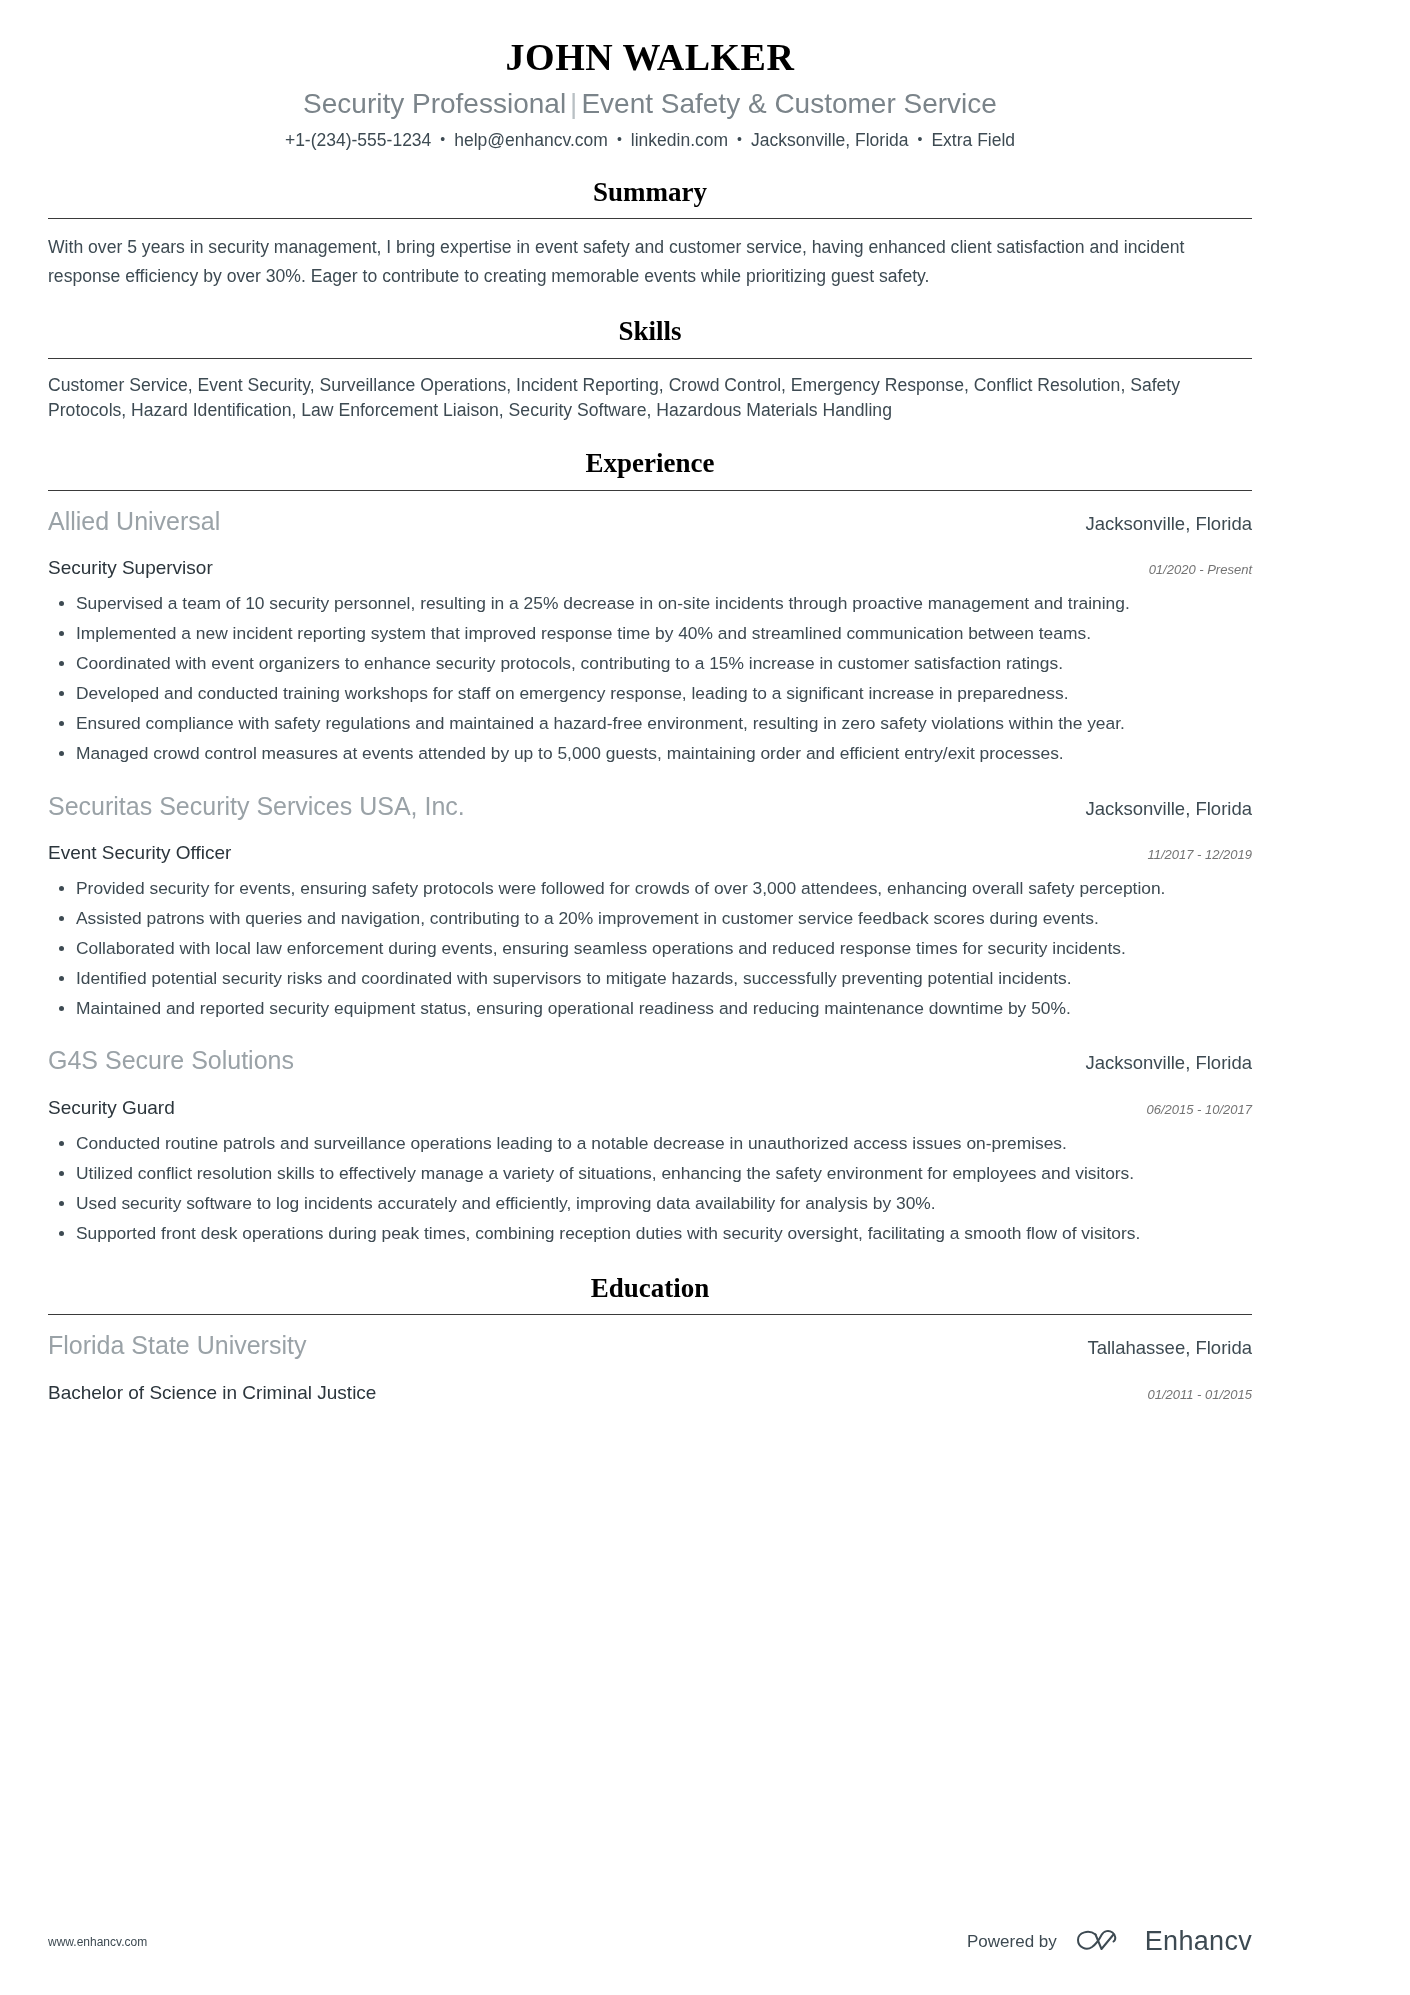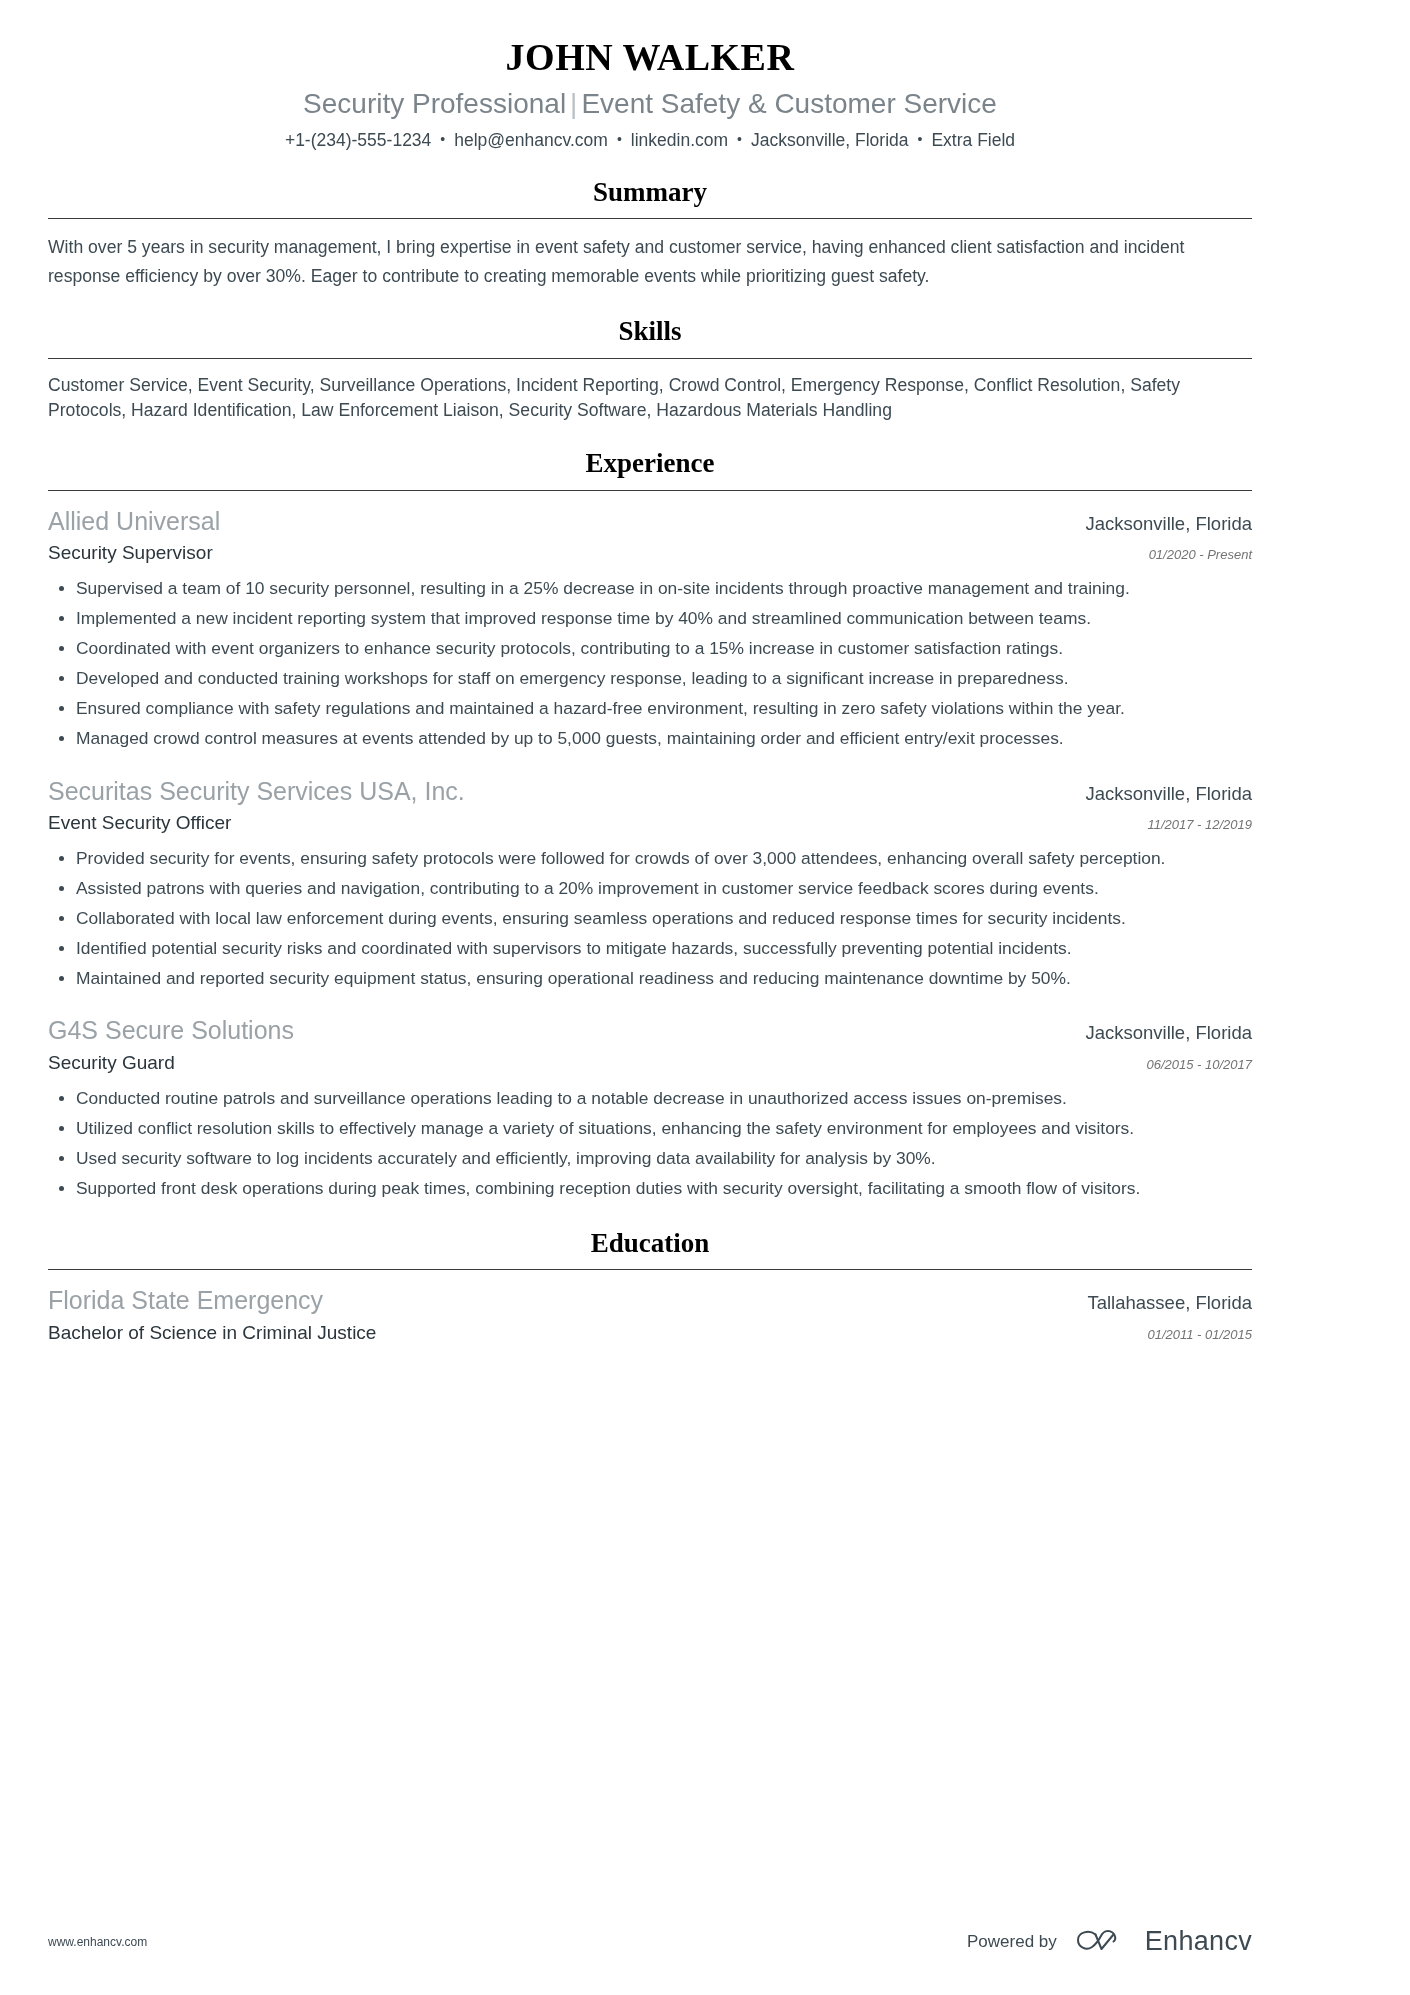--- a/index.html
+++ b/index.html
@@ -111,21 +111,21 @@
     font-size: 18.5px;
     color: #3d4a52;
     line-height: 1.3;
     white-space: nowrap;
   }
   .role-row {
     display: flex;
     align-items: baseline;
     justify-content: space-between;
     gap: 20px;
-    margin-top: 4px;
+    margin-top: 19px;
   }
   .role {
     font-size: 19px;
     font-weight: 400;
     color: #2b353c;
     line-height: 1.3;
   }
   .dates {
     font-size: 13px;
     color: #737373;
@@ -271,21 +271,21 @@
         <li>Supported front desk operations during peak times, combining reception duties with security oversight, facilitating a smooth flow of visitors.</li>
       </ul>
     </div>
   </div>
 
   <div class="section">
     <div class="section-title">Education</div>
     <div class="section-rule"></div>
     <div class="entry">
       <div class="entry-row">
-        <div class="org">Florida State Emergency</div>
+        <div class="org">Florida State University</div>
         <div class="org-right">Tallahassee, Florida</div>
       </div>
       <div class="role-row">
         <div class="role">Bachelor of Science in Criminal Justice</div>
         <div class="dates">01/2011 - 01/2015</div>
       </div>
     </div>
   </div>
 
   <div class="footer">

